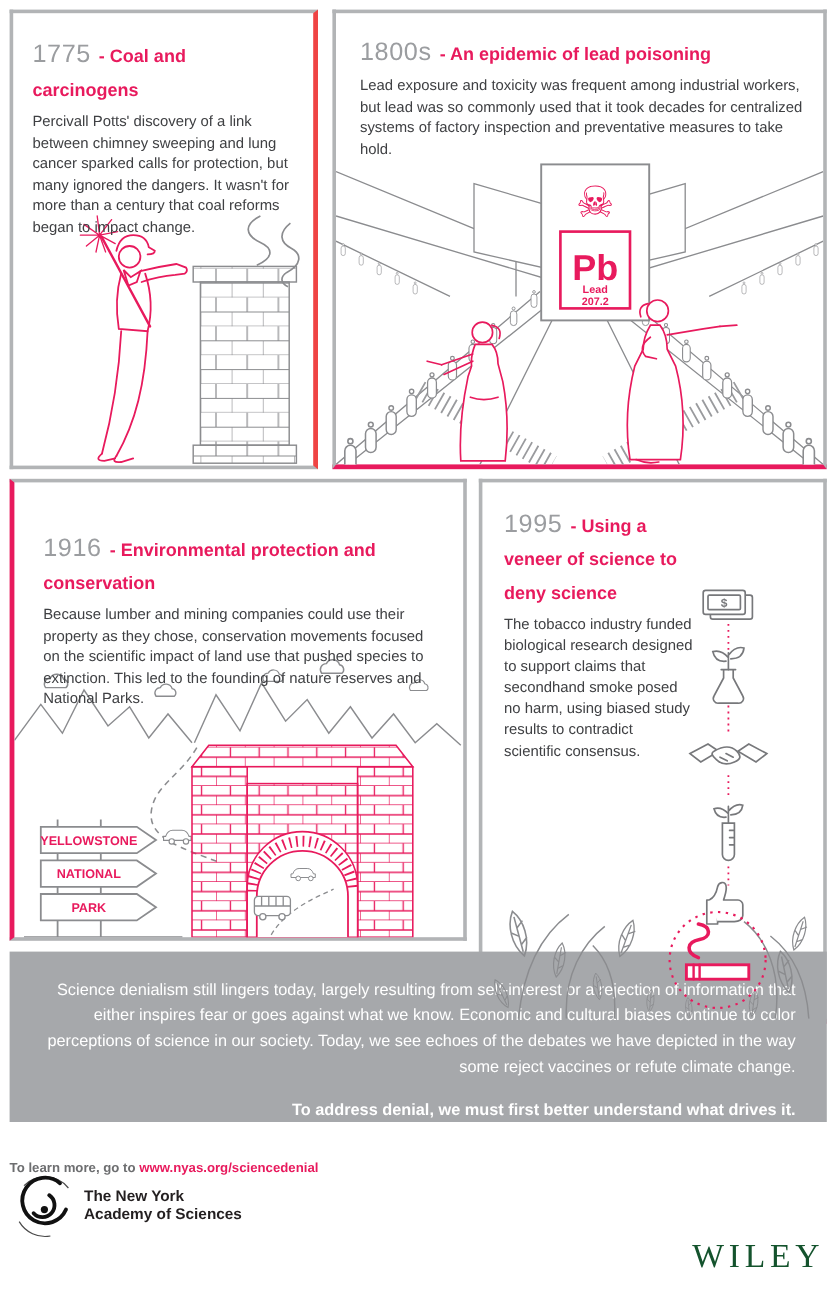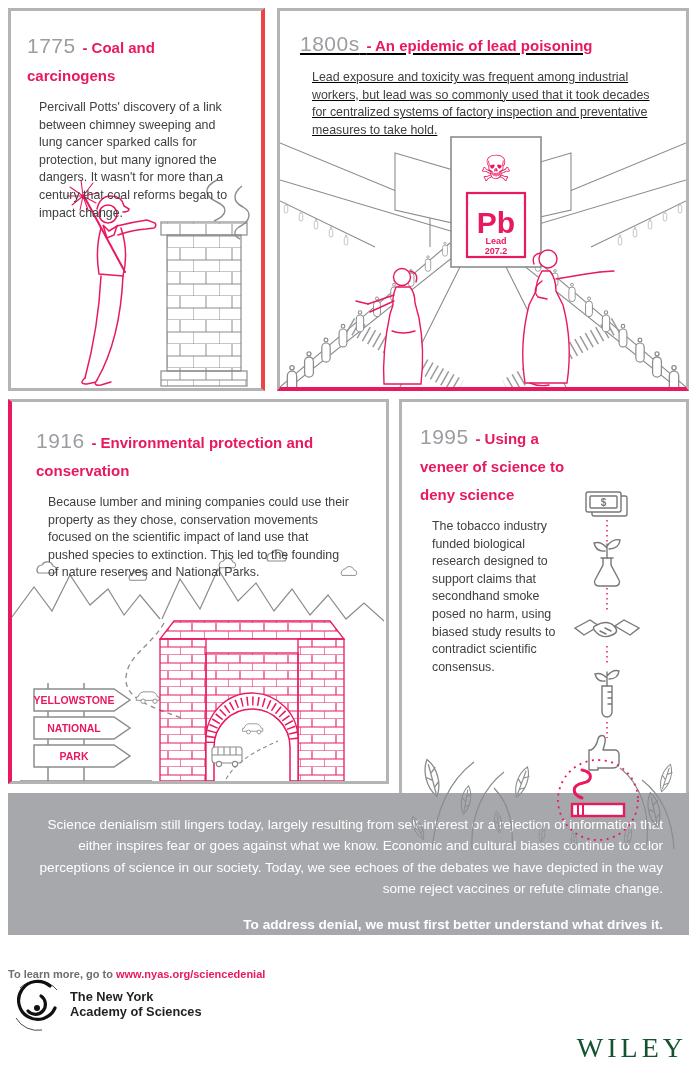--- a/index.html
+++ b/index.html
@@ -6,27 +6,27 @@
   .page{position:relative;width:697px;height:1086px;background:#ffffff;
         font-family:"Liberation Sans",sans-serif;overflow:hidden;}
   .panel{position:absolute;background:#fff;border:3px solid #b2b4b6;box-sizing:border-box;}
   .accent-r{border-right:4px solid #ef4444;}
   .accent-b{border-bottom:4px solid #e81a5d;}
   .accent-l{border-left:4px solid #e81a5d;}
   .panel-text{position:relative;z-index:2;}
   h2{margin:0 0 6px 0;font-weight:400;}
   .year{font-size:21px;color:#9b9da0;letter-spacing:.5px;}
   .ptitle{font-size:15px;font-weight:bold;color:#e81a5d;}
-  .pbody{font-size:12.4px;line-height:1.42;color:#3f4043;margin:12px;}
+  .pbody{font-size:12.4px;line-height:1.42;color:#3f4043;margin:0;}
   .illus{position:absolute;left:0;bottom:0;z-index:1;}
   svg text{font-family:"Liberation Sans",sans-serif;}
   
   #panel-1775{left:8px;top:8px;width:257px;height:383px;padding:20px 16px 0 16px;}
-  #panel-1800{left:277px;top:8px;width:412px;height:383px;padding:18px 9px 0 20px;text-decoration:underline;}
-  #panel-1916{left:8px;top:399px;width:381px;height:385px;padding:24px 24px 0 24px;}
+  #panel-1800{left:277px;top:8px;width:412px;height:383px;padding:18px 9px 0 20px;}
+  #panel-1916{left:8px;top:399px;width:381px;height:385px;padding:40px 24px 0 24px;}
   #panel-1995{left:399px;top:399px;width:290px;height:454px;padding:20px 18px 0 18px;}
   #panel-1995 .panel-text{width:158px;}
   
   .summary{position:absolute;left:8px;top:793px;width:681px;height:142px;background:#a6a8ab;
            box-sizing:border-box;padding:21px 26px;color:#fff;}
   .summary p{margin:0;font-size:13.6px;line-height:1.58;text-align:right;}
   .summary .bold{font-weight:bold;margin-top:14px;}
   
   .learnmore{position:absolute;left:8px;top:968px;font-size:11px;font-weight:bold;color:#6d6e70;}
   .learnmore a{color:#e81a5d;text-decoration:none;font-weight:bold;}

